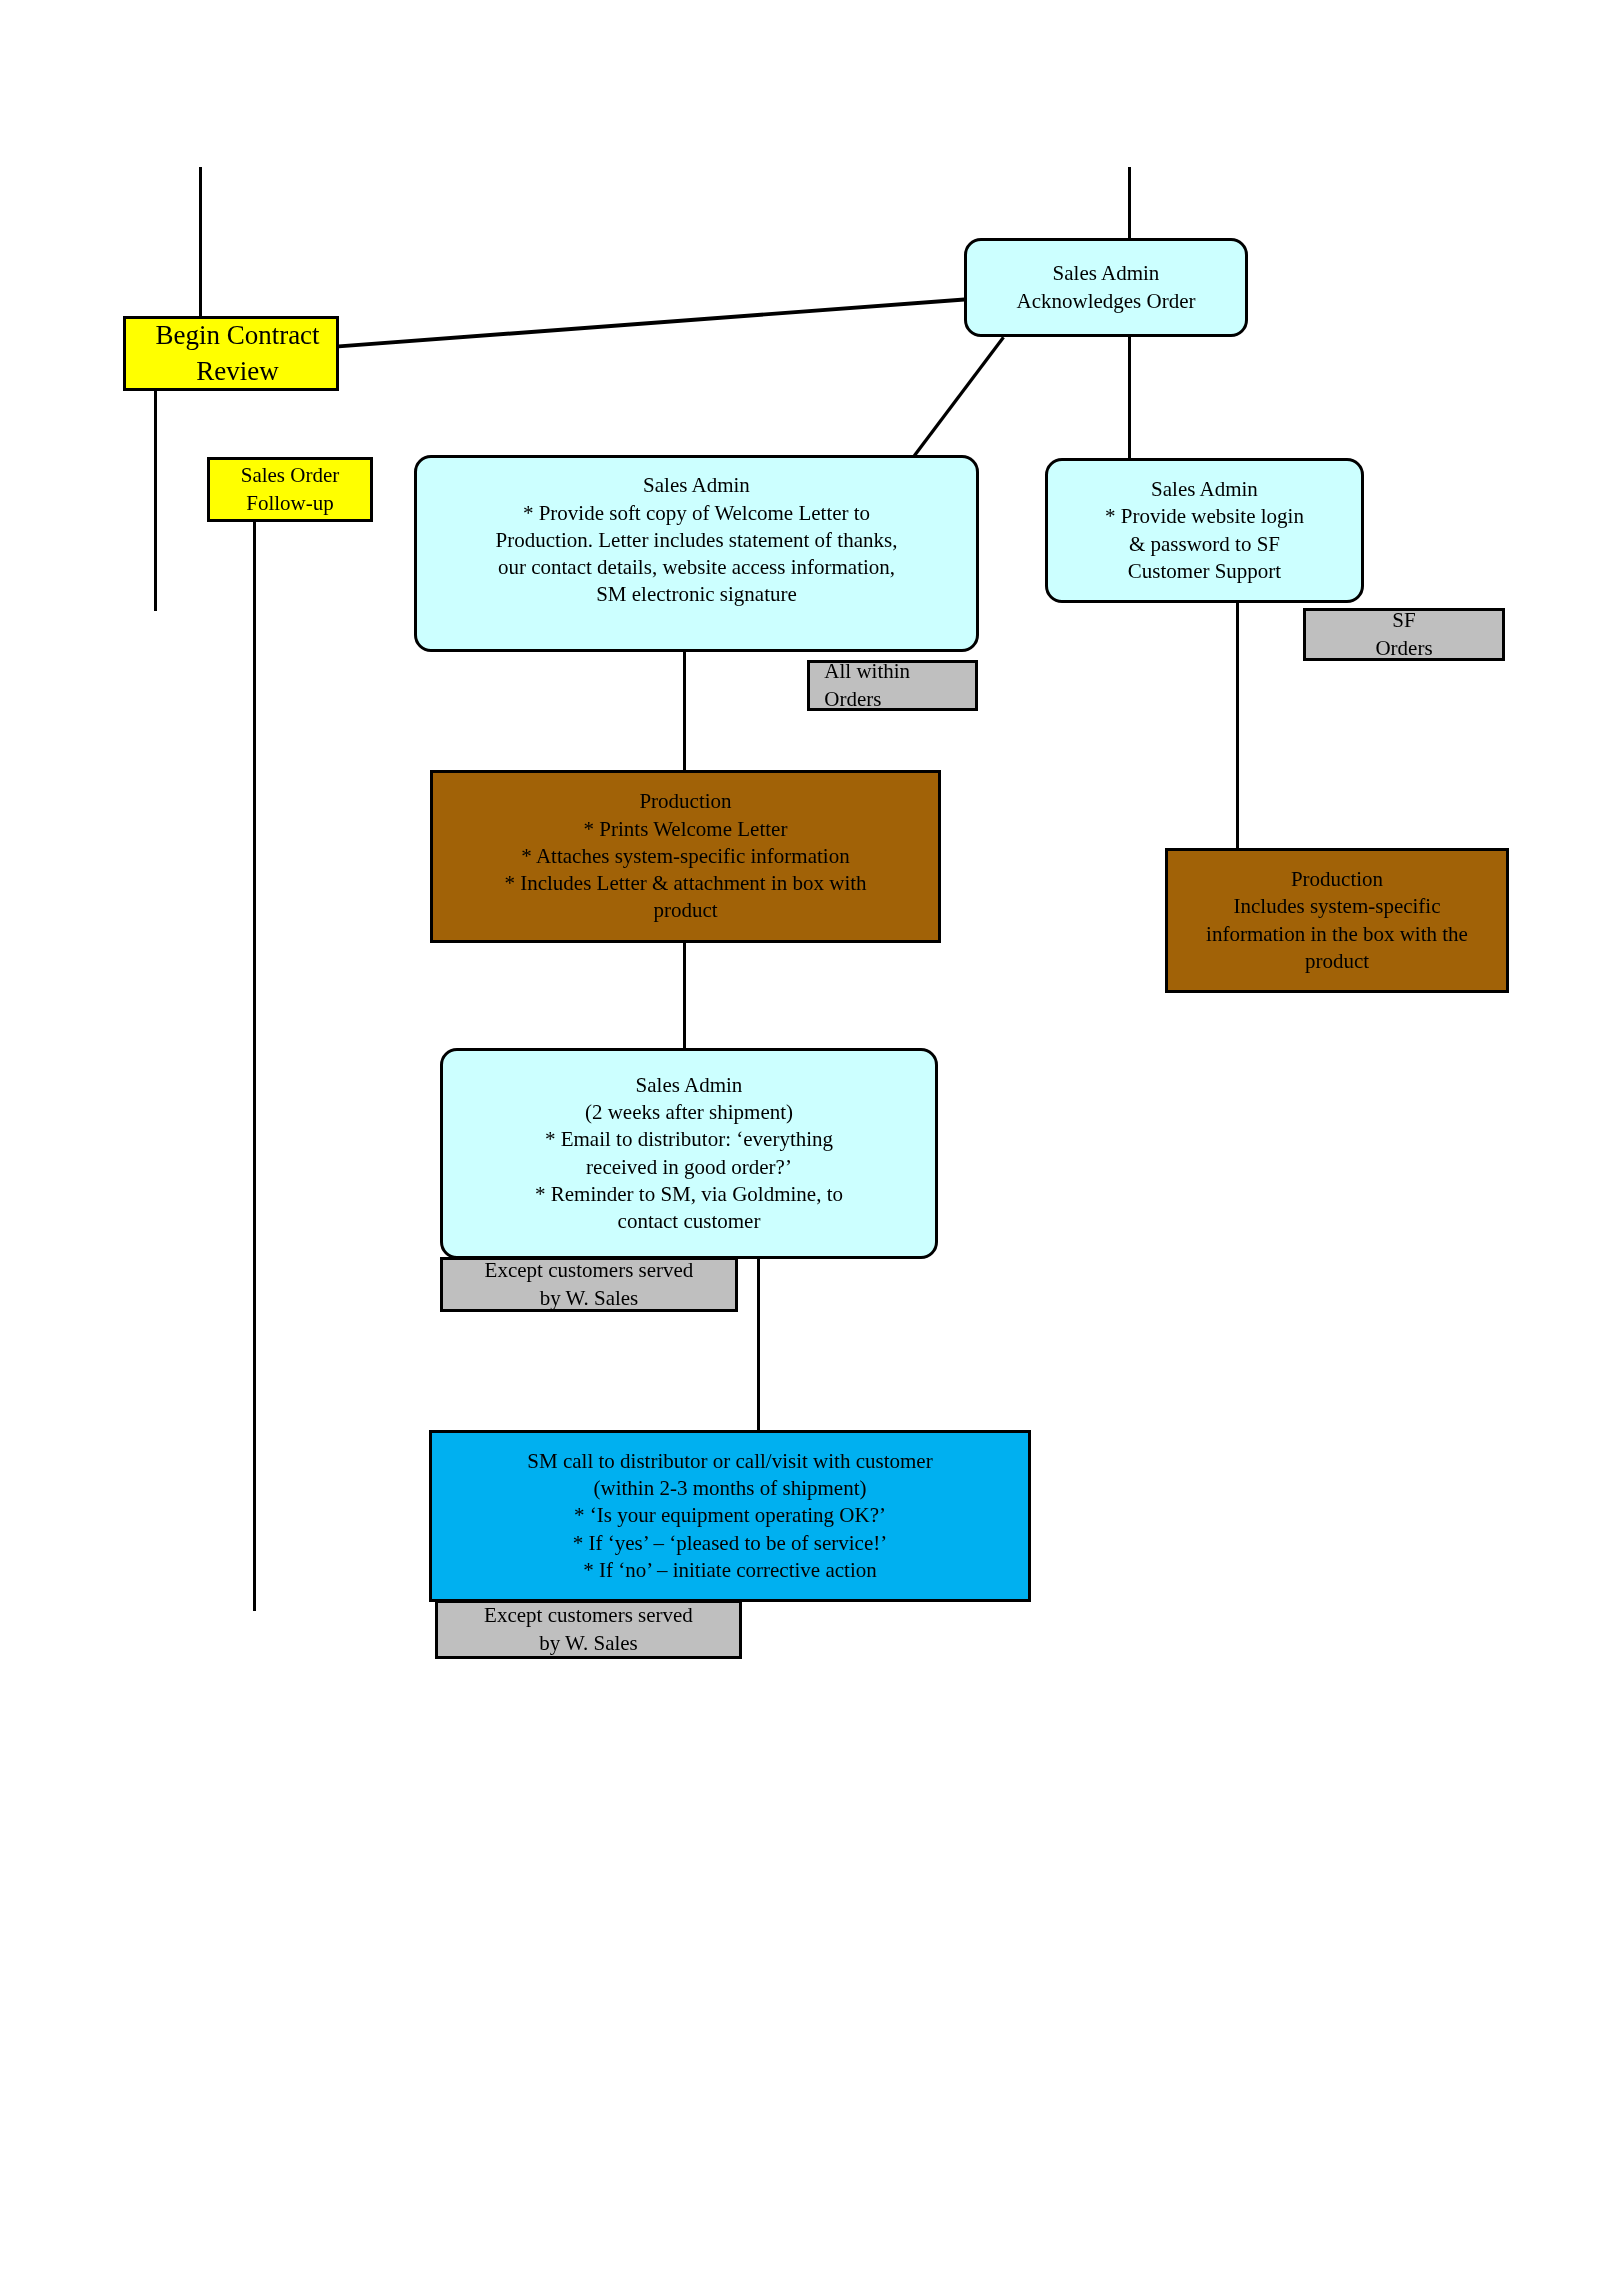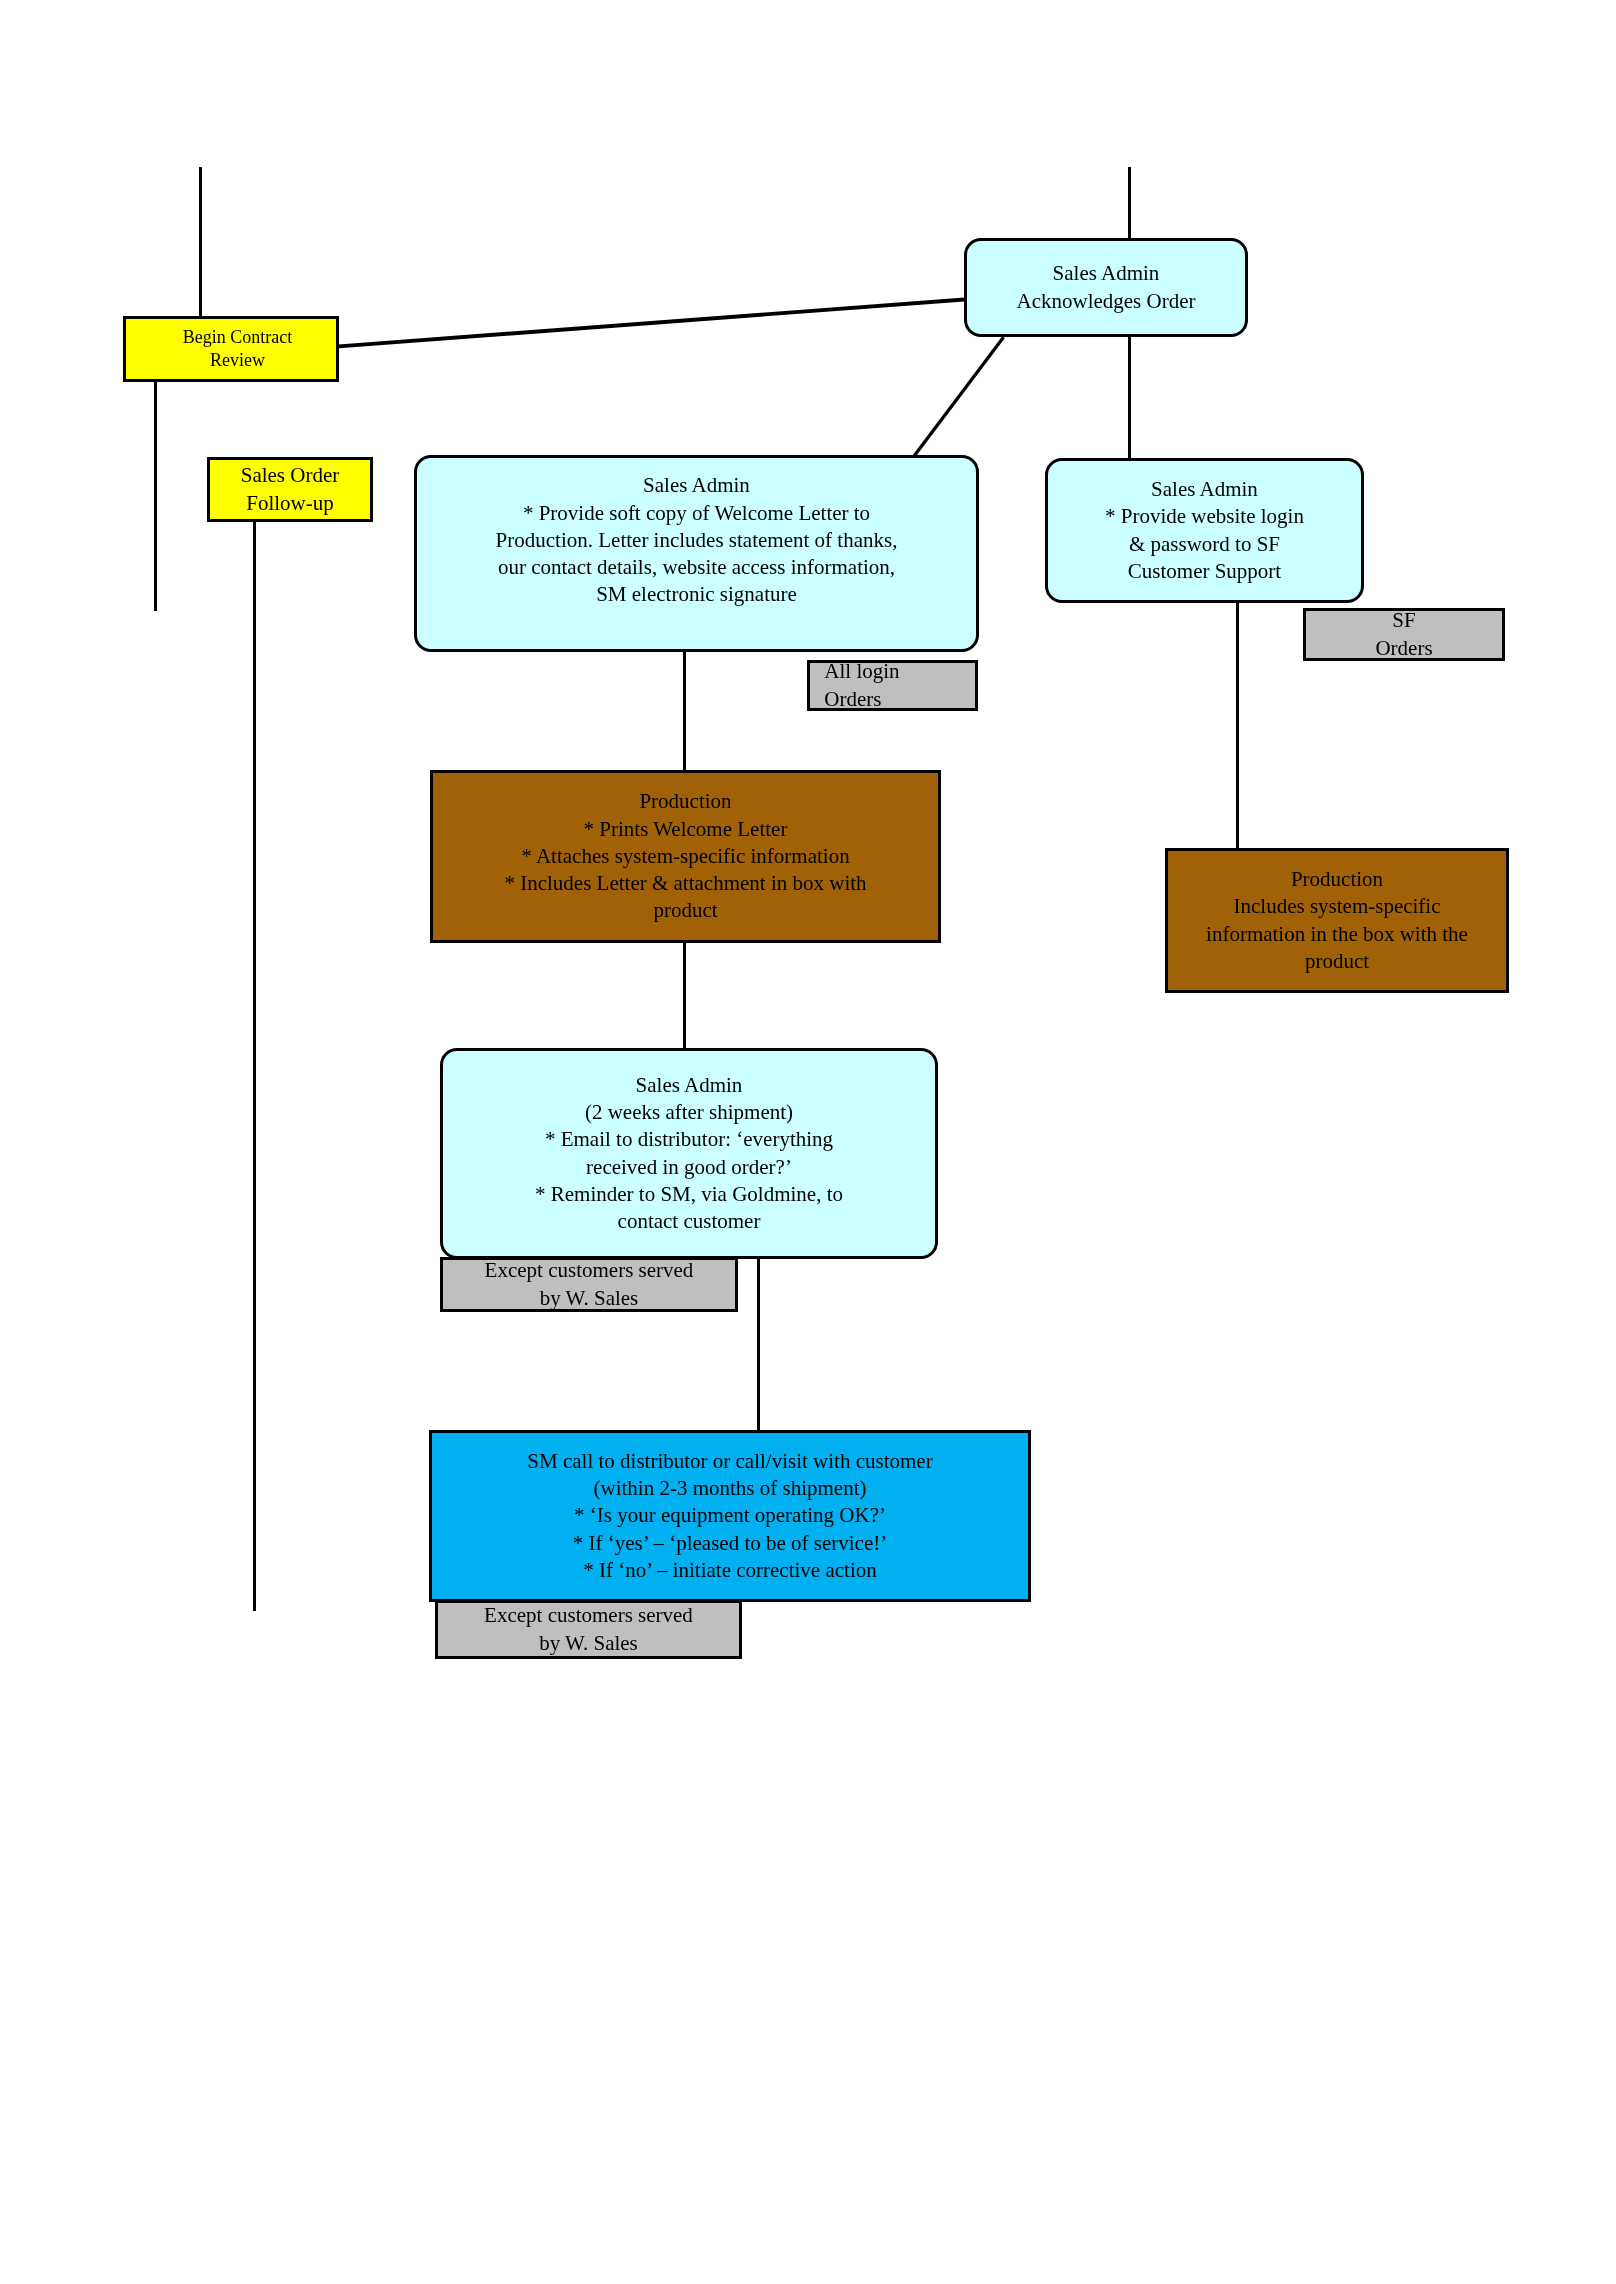--- a/index.html
+++ b/index.html
@@ -75,21 +75,21 @@
   <div class="conn v" style="left:253px; top:522px; height:1089px;"></div>
 
   <div class="conn v" style="left:683px; top:651px; height:120px;"></div>
 
   <div class="conn v" style="left:683px; top:942px; height:107px;"></div>
 
   <div class="conn v" style="left:757px; top:1257px; height:174px;"></div>
 
   <div class="conn v" style="left:1236px; top:602px; height:246px;"></div>
 
-  <div class="node yellow" style="left:123px; top:316px; width:216px; height:66px; font-size:18px;padding-left:13px;">
+  <div class="node yellow" style="left:123px; top:316px; width:216px; height:75px; font-size:27px;padding-left:13px;">
     <span class="ln">Begin Contract</span>
     <span class="ln">Review</span>
   </div>
 
   <div class="node yellow" style="left:207px; top:457px; width:166px; height:65px; font-size:21px;">
     <span class="ln">Sales Order</span>
     <span class="ln">Follow-up</span>
   </div>
 
   <div class="node cyan" style="left:964px; top:238px; width:284px; height:99px; font-size:21px;">
@@ -106,21 +106,21 @@
   </div>
 
   <div class="node cyan" style="left:1045px; top:458px; width:319px; height:145px; font-size:21px;">
     <span class="ln">Sales Admin</span>
     <span class="ln">* Provide website login</span>
     <span class="ln">&amp; password to SF</span>
     <span class="ln">Customer Support</span>
   </div>
 
   <div class="node gray left-text" style="left:807px; top:660px; width:171px; height:51px; font-size:21px; padding-left:14.3px;">
-    <span class="ln">All login</span>
+    <span class="ln">All within</span>
     <span class="ln">Orders</span>
   </div>
 
   <div class="node gray" style="left:1264px; top:608px; width:202px; height:53px; font-size:21px;margin-left:39px;">
     <span class="ln">SF</span>
     <span class="ln">Orders</span>
   </div>
 
   <div class="node gold" style="left:430px; top:770px; width:511px; height:173px; font-size:21px;">
     <span class="ln">Production</span>

